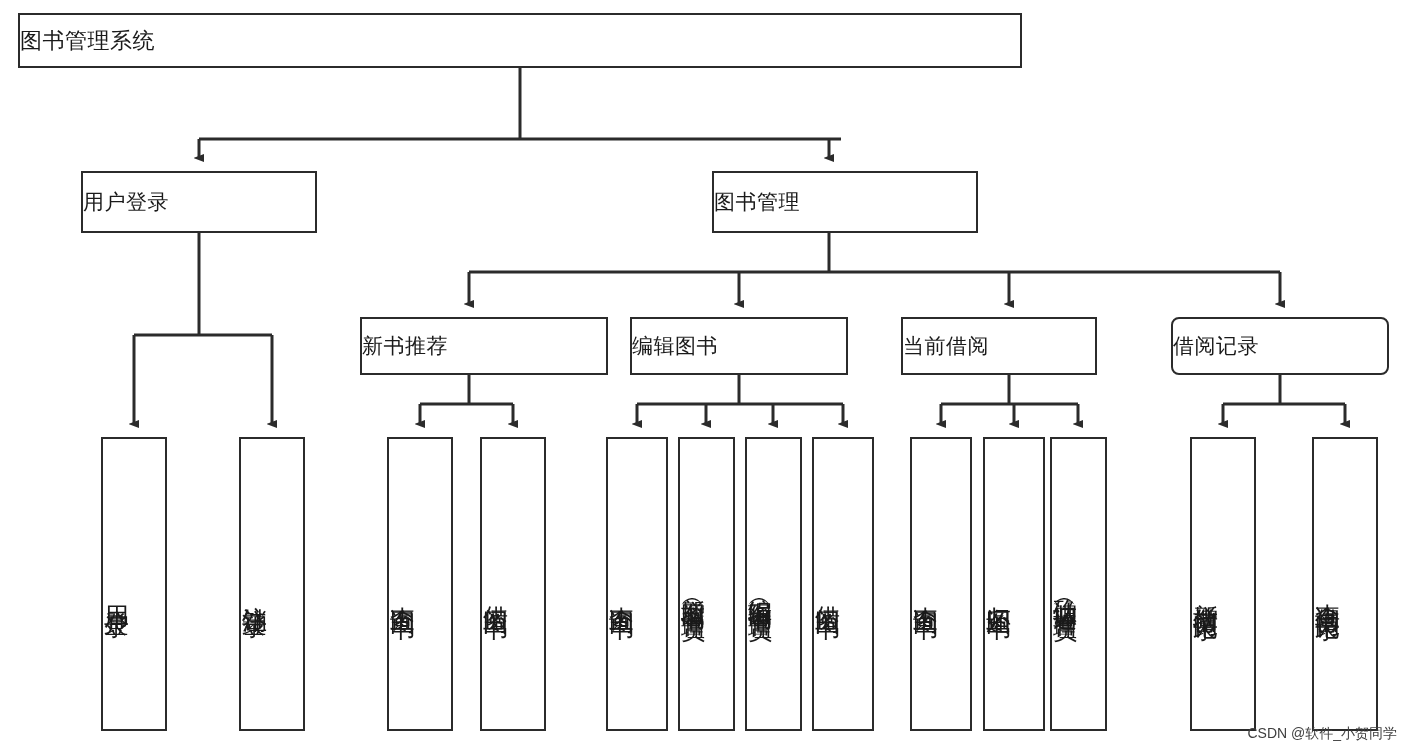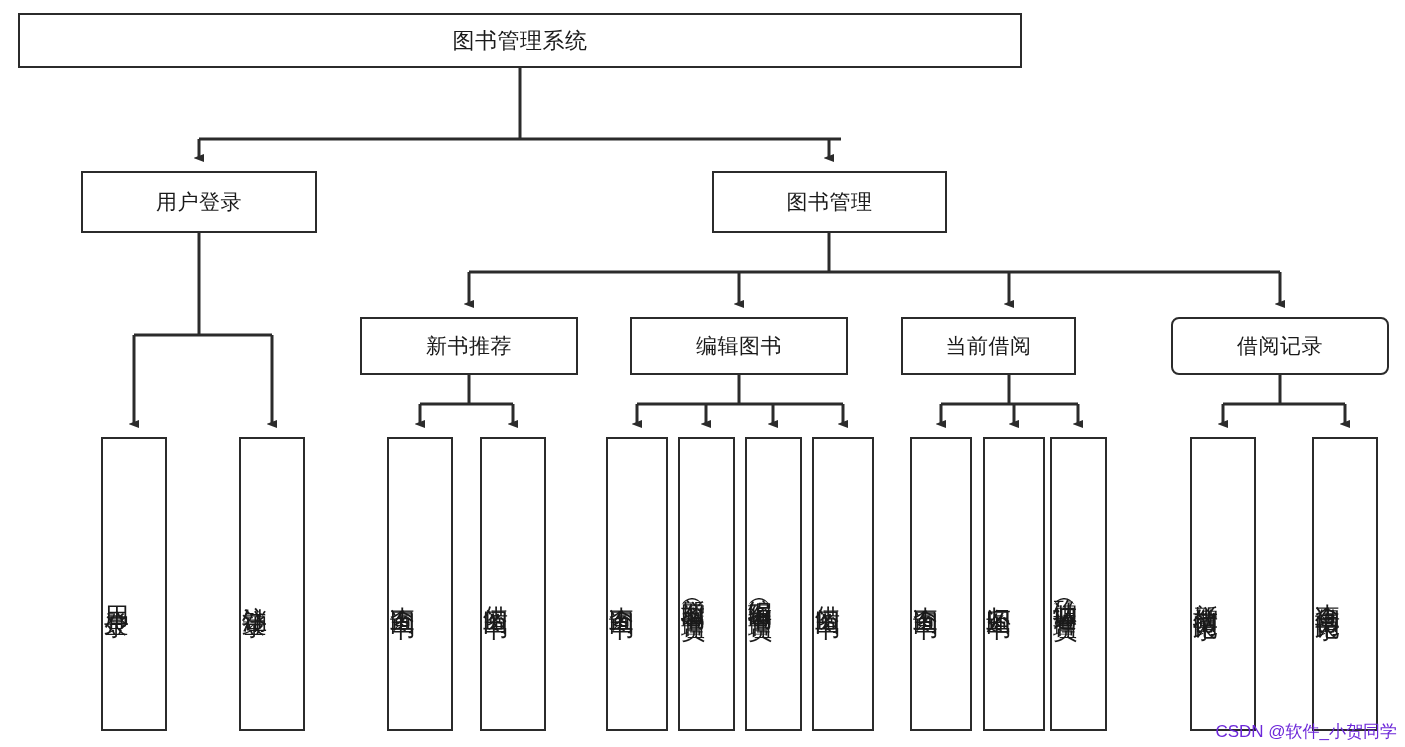--- a/index.html
+++ b/index.html
@@ -25,21 +25,21 @@
     height: 747px;
     pointer-events: none;
   }
   .node {
     position: absolute;
     box-sizing: border-box;
     background: #ffffff;
     border: 2px solid #2b2b2b;
     display: flex;
     align-items: center;
-    justify-content: center;
+    justify-content: flex-start;
     color: #1a1a1a;
   }
   .node .lbl {
     display: block;
     text-align: center;
     line-height: 1.18;
   }
   .node.horiz .lbl {
     font-size: 21px;
     letter-spacing: 0.5px;
@@ -61,22 +61,22 @@
     letter-spacing: 3px;
     white-space: nowrap;
   }
   .node.vert.tall .lbl {
     font-size: 24px;
   }
   .watermark {
     position: absolute;
     right: 8px;
     bottom: 4px;
-    font-size: 17px;
-    color: #6d28d9;
+    font-size: 14px;
+    color: #404040;
     white-space: nowrap;
     user-select: none;
   }
 </style>
 </head>
 <body>
 
 <div id="canvas">
 
   <svg class="edges" viewBox="0 0 1405 747">
@@ -129,31 +129,31 @@
     </g>
   </svg>
 
   <div class="node root horiz" style="left:18px; top:13px; width:1004px; height:55px;">
     <span class="lbl">图书管理系统</span>
   </div>
 
   <div class="node horiz" style="left:81px; top:171px; width:236px; height:62px;">
     <span class="lbl">用户登录</span>
   </div>
-  <div class="node horiz" style="left:712px; top:171px; width:235px; height:62px;">
+  <div class="node horiz" style="left:712px; top:171px; width:266px; height:62px;">
     <span class="lbl">图书管理</span>
   </div>
 
-  <div class="node horiz" style="left:360px; top:317px; width:218px; height:58px;">
+  <div class="node horiz" style="left:360px; top:317px; width:248px; height:58px;">
     <span class="lbl">新书推荐</span>
   </div>
   <div class="node horiz" style="left:630px; top:317px; width:218px; height:58px;">
     <span class="lbl">编辑图书</span>
   </div>
-  <div class="node horiz" style="left:901px; top:317px; width:175px; height:58px;">
+  <div class="node horiz" style="left:901px; top:317px; width:196px; height:58px;">
     <span class="lbl">当前借阅</span>
   </div>
   <div class="node horiz" style="left:1171px; top:317px; width:218px; height:58px;border-radius:8px;">
     <span class="lbl">借阅记录</span>
   </div>
 
   <div class="node vert" style="left:101px; top:437px; width:66px; height:294px;">
     <span class="lbl">用户登录</span>
   </div>
   <div class="node vert" style="left:239px; top:437px; width:66px; height:294px;">

